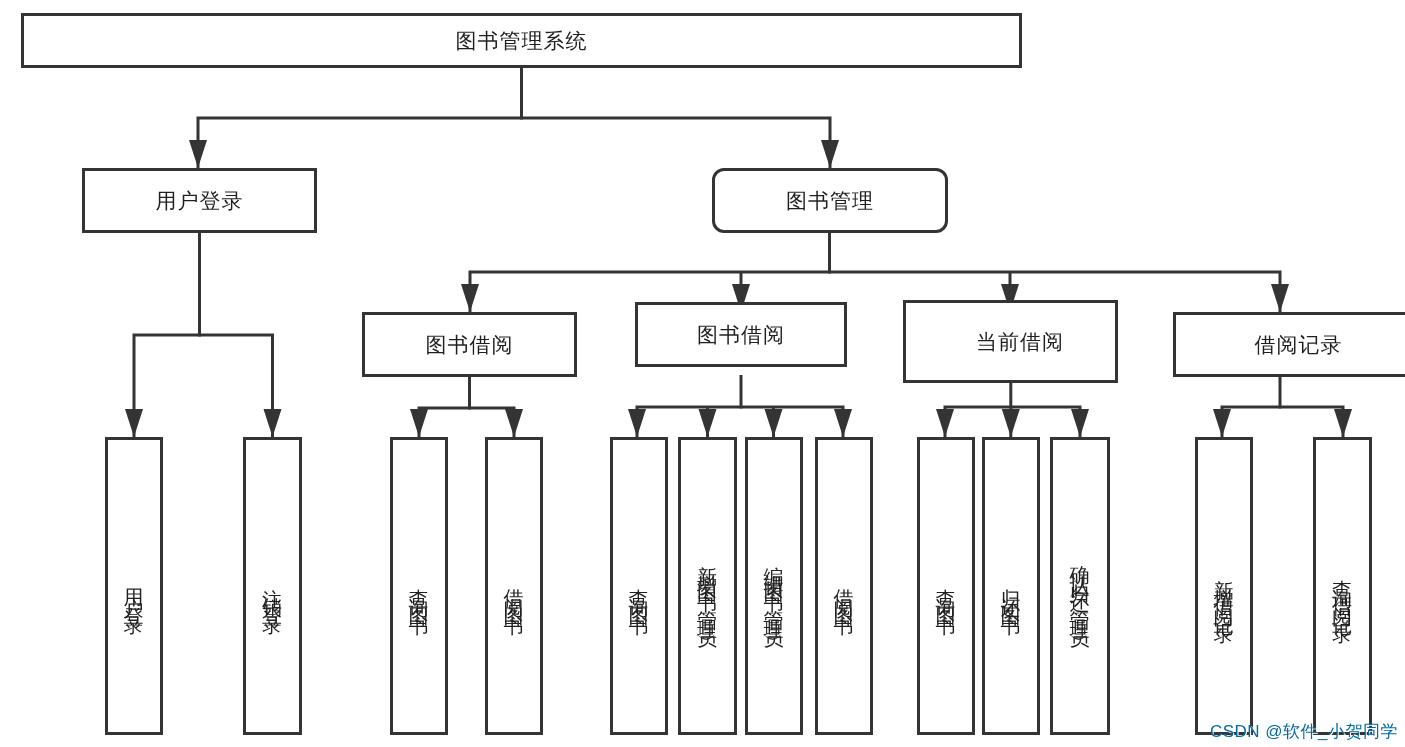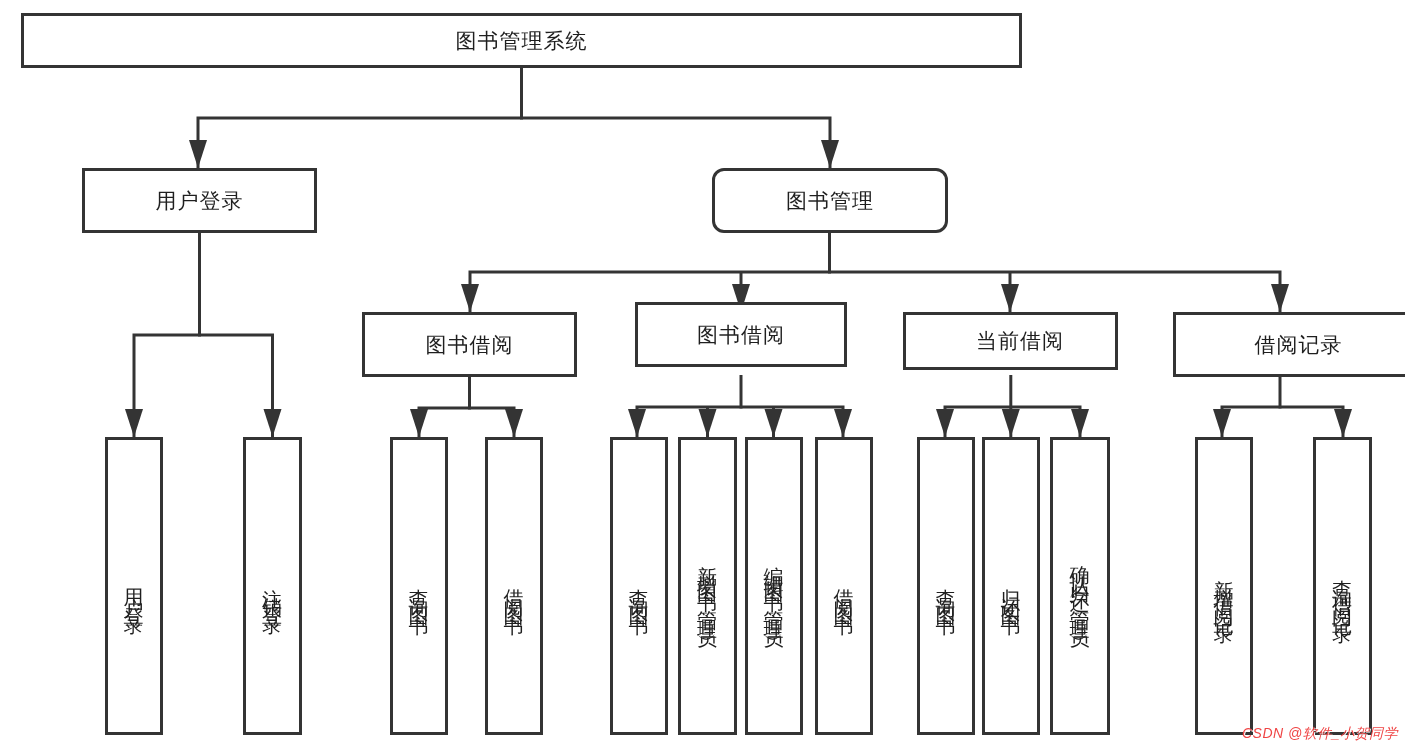--- a/index.html
+++ b/index.html
@@ -11,22 +11,22 @@
   .box{
     position:absolute;box-sizing:border-box;border:3px solid #343434;background:#ffffff;
     display:flex;align-items:center;justify-content:center;color:#1f1f1f;
   }
   .box-h{font-size:21px;letter-spacing:1px;white-space:nowrap;}
   .box-v span{
     writing-mode:vertical-rl;text-orientation:mixed;
     font-size:20px;line-height:1;letter-spacing:9px;margin-bottom:-9px;
   }
   .watermark{
-    position:absolute;right:7px;bottom:4px;font-size:14px;color:#ef4444;
-    letter-spacing:0.5px;white-space:nowrap;text-shadow:1px 1px 0 #ffffff;font-style:italic;
+    position:absolute;right:7px;bottom:4px;font-size:17px;color:#0369a1;
+    letter-spacing:0.5px;white-space:nowrap;text-shadow:1px 1px 0 #ffffff;
   }
 </style>
 </head>
 <body>
 
 <div class="stage">
 
   <svg class="connectors" viewBox="0 0 1405 747" xmlns="http://www.w3.org/2000/svg">
     <g stroke="#343434" stroke-width="3" fill="none">
 
@@ -78,21 +78,21 @@
     </g>
   </svg>
 
   <div class="box box-h" style="left:21px;top:13px;width:1001px;height:55px;">图书管理系统</div>
 
   <div class="box box-h" style="left:82px;top:168px;width:235px;height:65px;">用户登录</div>
   <div class="box box-h" style="left:712px;top:168px;width:236px;height:65px;border-radius:12px;">图书管理</div>
 
   <div class="box box-h" style="left:362px;top:312px;width:215px;height:65px;">图书借阅</div>
   <div class="box box-h" style="left:635px;top:302px;width:212px;height:65px;">图书借阅</div>
-  <div class="box box-h" style="left:903px;top:312px;width:215px;height:58px;padding-left:19px;">当前借阅</div>
+  <div class="box box-h" style="left:903px;top:300px;width:215px;height:83px;padding-left:19px;">当前借阅</div>
   <div class="box box-h" style="left:1173px;top:312px;width:251px;height:65px;">借阅记录</div>
 
   <div class="box box-v" style="left:105px;top:437px;width:58px;height:298px;">
     <span>用户登录</span>
   </div>
   <div class="box box-v" style="left:243px;top:437px;width:59px;height:298px;">
     <span>注销登录</span>
   </div>
 
   <div class="box box-v" style="left:390px;top:437px;width:58px;height:298px;">

